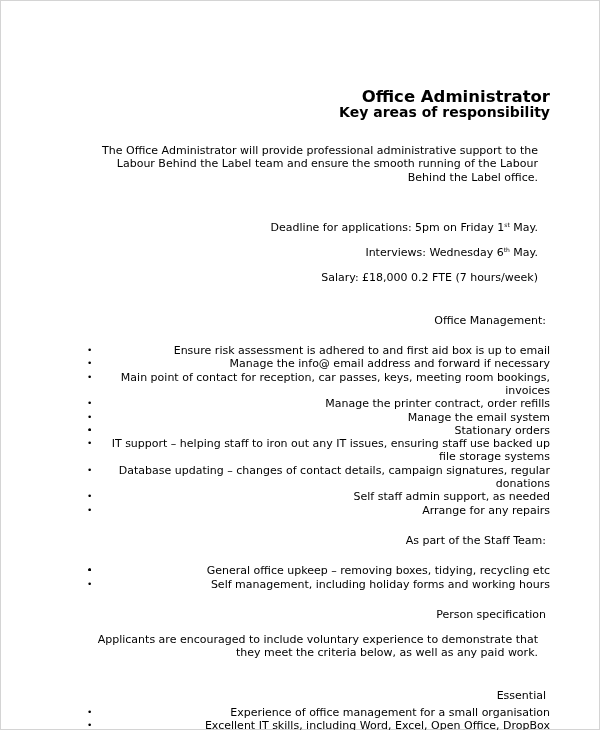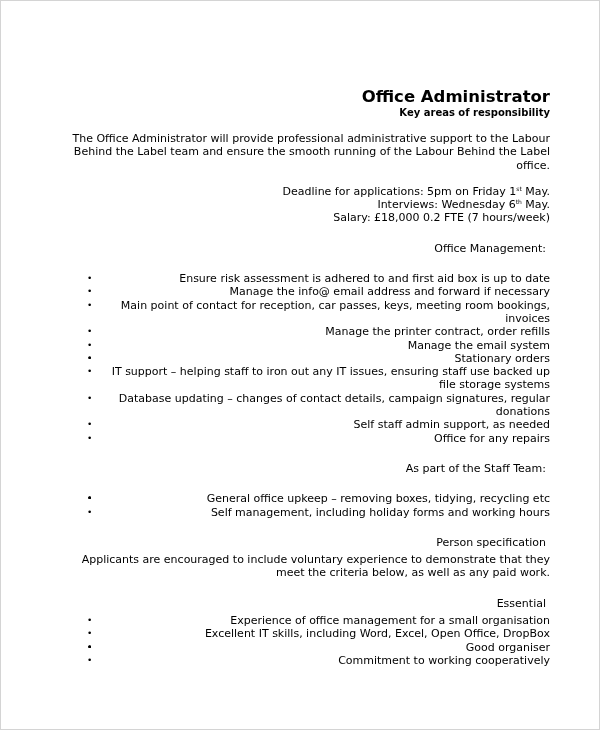--- a/index.html
+++ b/index.html
@@ -18,23 +18,23 @@
     .content {
       position: absolute;
       left: 69px; top: 86px; width: 480px;
       font-size: 11px; line-height: 13.3px; text-align: right;
     }
     .title {
       font-size: 16.5px; font-weight: bold; line-height: 19px;
       margin: 0;
     }
     .subtitle {
-      font-weight: bold; font-size: 10px; line-height: 13px; margin: 0;
+      font-weight: bold; font-size: 14px; line-height: 13px; margin: 0;
     }
-    p { margin: 0; }
+    p { margin: 12px; }
     .gap { height: 13px; }
     .heading { font-weight: normal; margin: 4px; }
     ul {
       list-style: none; margin: 0; padding: 0;
     }
     ul li {
       position: relative; padding-left: 34px; margin: 0;
     }
     ul li .bullet {
       position: absolute; left: 17px; top: 0;
@@ -53,31 +53,31 @@
     <p>The Office Administrator will provide professional administrative support to the Labour Behind the Label team and ensure the smooth running of the Labour Behind the Label office.</p>
     <div class="gap"></div>
     <p><span>Deadline for applications: 5pm on Friday 1</span><sup>st</sup><span> May.</span></p>
     <p><span>Interviews: Wednesday 6</span><sup>th</sup><span> May.</span></p>
     <p>Salary: £18,000 0.2 FTE (7 hours/week)</p>
     <div class="gap"></div>
 
     <p class="heading">Office Management:</p>
     <div class="gap"></div>
     <ul>
-        <li><span class="bullet">•</span><span>Ensure risk assessment is adhered to and first aid box is up to date</span></li>
+        <li><span class="bullet">•</span><span>Ensure risk assessment is adhered to and first aid box is up to email</span></li>
         <li><span class="bullet">•</span><span>Manage the info@ email address and forward if necessary</span></li>
         <li><span class="bullet">•</span><span>Main point of contact for reception, car passes, keys, meeting room bookings, invoices</span></li>
         <li><span class="bullet">•</span><span>Manage the printer contract, order refills</span></li>
         <li><span class="bullet">•</span><span>Manage the email system</span></li>
         <li><span class="bullet">•</span></li>
         <li><span class="bullet">•</span><span>Stationary orders</span></li>
         <li><span class="bullet">•</span><span>IT support – helping staff to iron out any IT issues, ensuring staff use backed up file storage systems</span></li>
         <li><span class="bullet">•</span><span>Database updating – changes of contact details, campaign signatures, regular donations</span></li>
         <li><span class="bullet">•</span><span>Self staff admin support, as needed</span></li>
-        <li><span class="bullet">•</span><span>Office for any repairs</span></li>
+        <li><span class="bullet">•</span><span>Arrange for any repairs</span></li>
       </ul>
     <div class="gap"></div>
 
     <p class="heading">As part of the Staff Team:</p>
     <div class="gap"></div>
     <ul>
         <li><span class="bullet">•</span></li>
         <li><span class="bullet">•</span></li>
         <li><span class="bullet">•</span><span>General office upkeep – removing boxes, tidying, recycling etc</span></li>
         <li><span class="bullet">•</span><span>Self management, including holiday forms and working hours</span></li>

